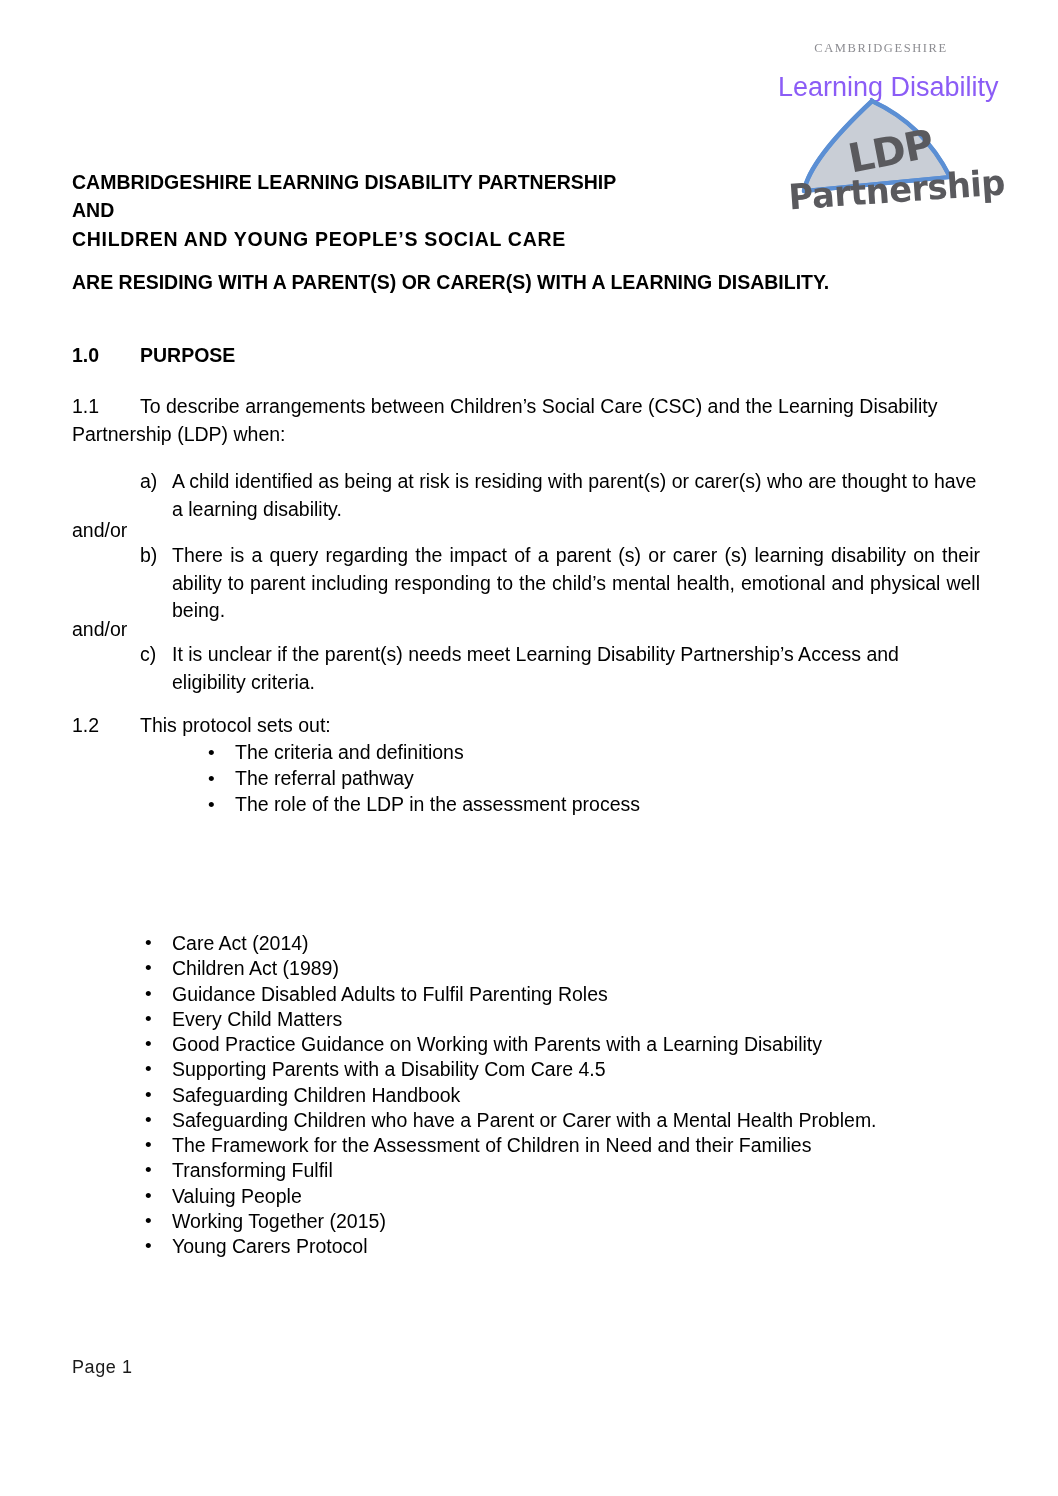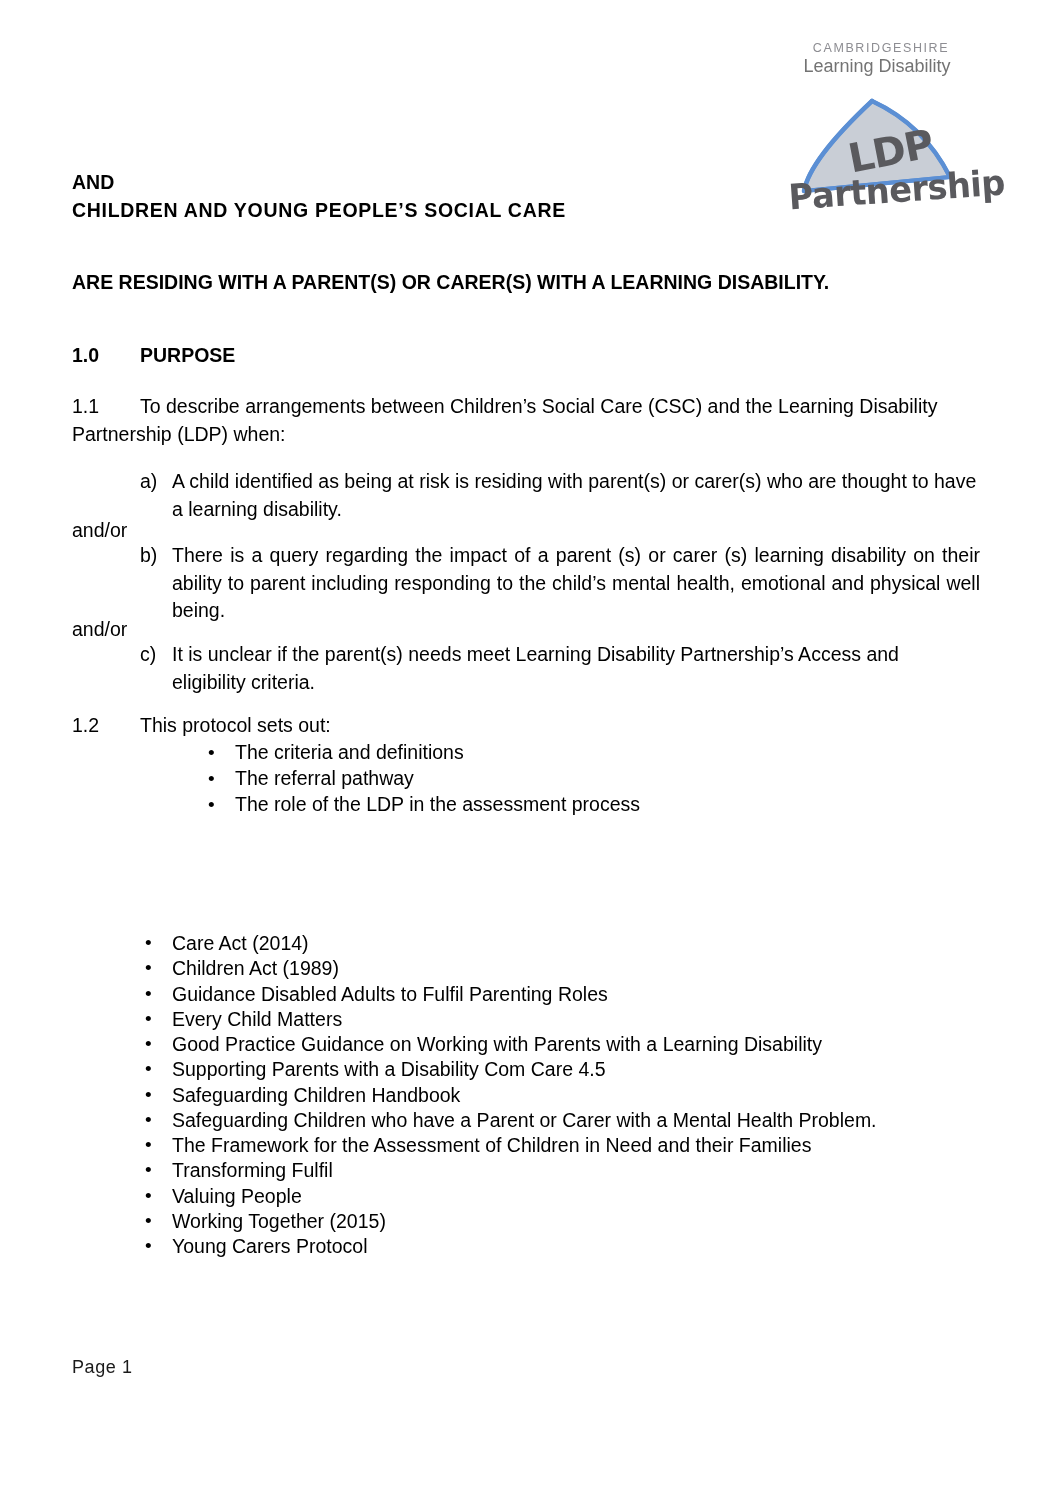--- a/index.html
+++ b/index.html
@@ -22,35 +22,35 @@
 
   
   .logo {
     position: absolute;
     top: 42px;
     left: 778px;
     width: 198px;
     height: 165px;
   }
   .logo-top-line {
-    font-family: Liberation Sans, sans-serif;
+    font-family: Liberation Serif, serif;
     font-size: 12.5px;
     letter-spacing: 1.6px;
     color: #8d8d92;
     text-align: center;
     line-height: 1;
     margin-left: 8px;
   }
   .logo-main-line {
     font-family: "Liberation Sans", sans-serif;
-    font-size: 18px;
-    color: #737373;
+    font-size: 27px;
+    color: #8b5cf6;
     text-align: center;
     line-height: 1.05;
-    margin-top: 2px;
+    margin-top: 18px;
     white-space: nowrap;
   }
   .logo-shape-wrap {
     position: absolute;
     top: 55px;
     left: 12px;
     width: 180px;
     height: 112px;
   }
   .logo-shape-wrap svg { display: block; }
@@ -218,20 +218,21 @@
         <path d="M 82 4 Q 134 28 160 80" fill="none" stroke="#5b8fd4" stroke-width="4.5" stroke-linecap="round"></path>
         <path d="M 14 94 L 160 80" fill="none" stroke="#5b8fd4" stroke-width="4" stroke-linecap="round"></path>
       </svg>
     </div>
 
     <div class="logo-ldp">LDP</div>
     <div class="logo-partnership">Partnership</div>
   </div>
 
   <div class="doc-title">
+    <div>CAMBRIDGESHIRE LEARNING DISABILITY PARTNERSHIP</div>
     <div>AND</div>
     <div class="spaced">CHILDREN AND YOUNG PEOPLE’S SOCIAL CARE</div>
   </div>
 
   <div class="doc-subtitle">
     <div>ARE RESIDING WITH A PARENT(S) OR CARER(S) WITH A LEARNING DISABILITY.</div>
   </div>
 
   <div class="section-head">
     <span class="num">1.0</span><span>PURPOSE</span>

